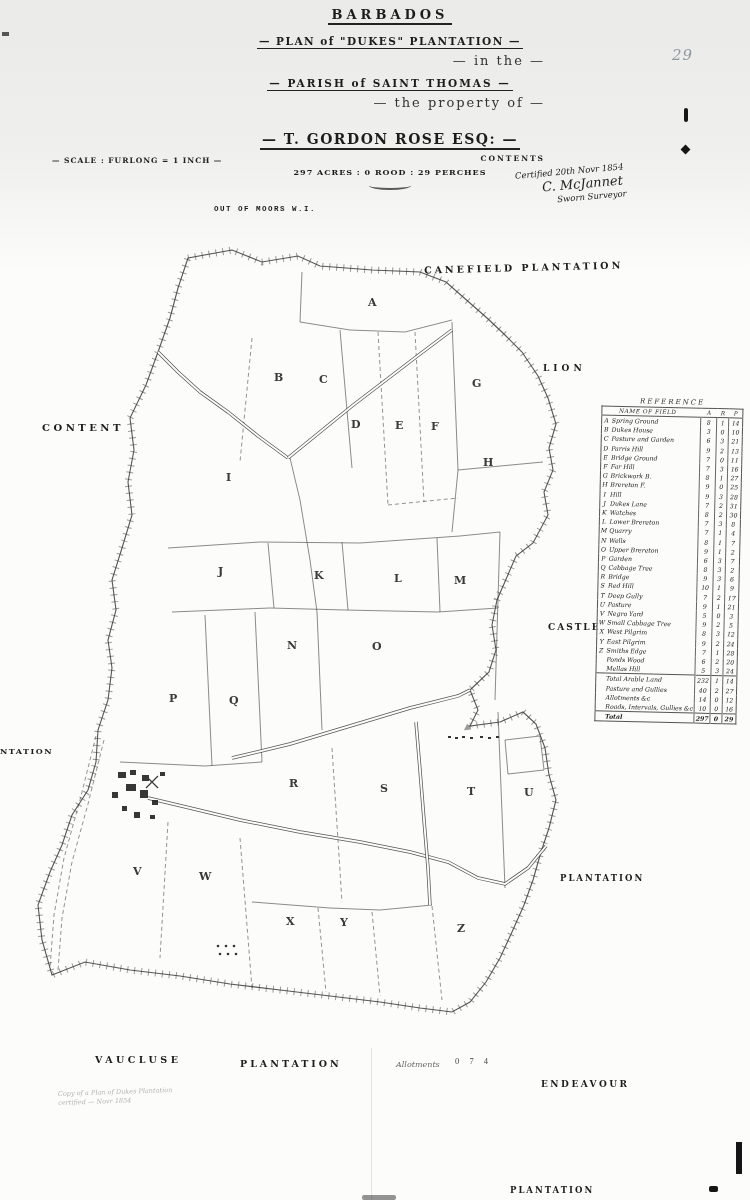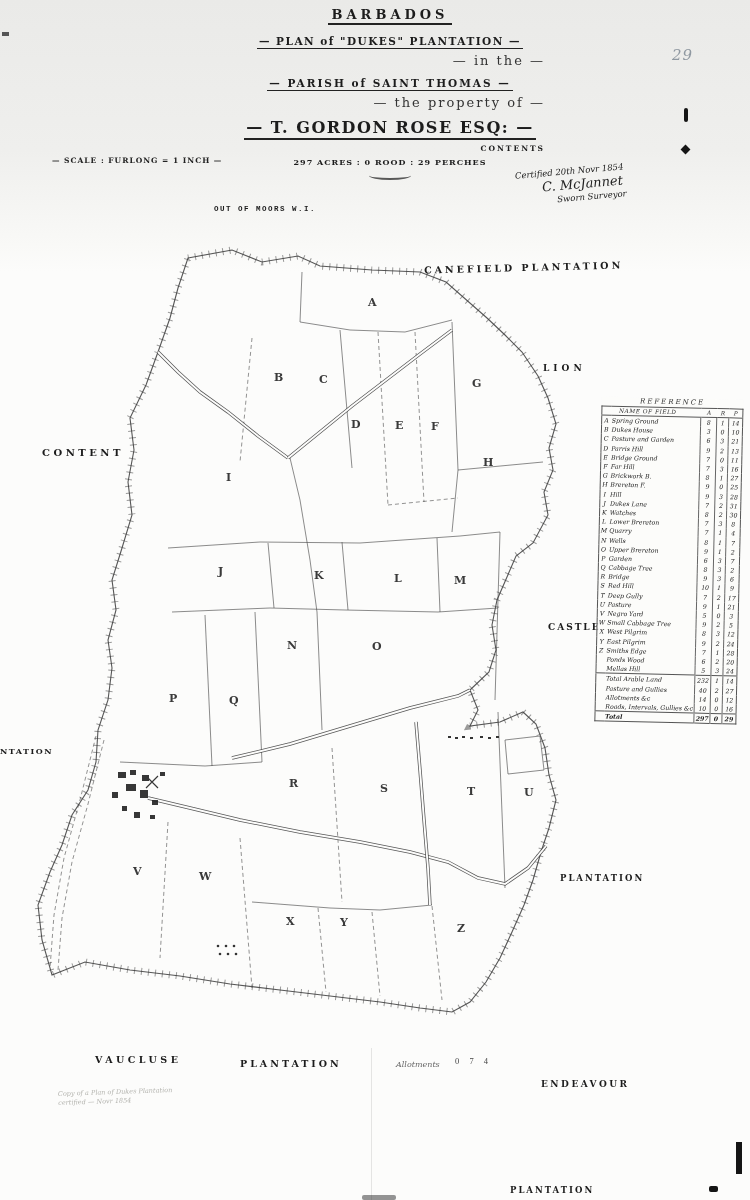--- a/index.html
+++ b/index.html
@@ -10,37 +10,37 @@
   
   .title-block{position:absolute;left:235px;top:4px;width:310px;text-align:center;}
   .title-block .t-row{margin:0 0 4px 0;}
   .t-country{font-size:13px;font-weight:bold;letter-spacing:4px;border-bottom:2px solid #222;
         display:inline-block;padding:0 4px 1px;}
   .t-main{font-size:10.5px;font-weight:bold;letter-spacing:1.5px;border-bottom:1.5px solid #222;
         display:inline-block;padding:0 2px 1px;margin-top:6px;}
   .t-small{font-size:13px;letter-spacing:2px;color:#333;margin-top:5px;text-align:right;}
   .t-parish{font-size:10.5px;font-weight:bold;letter-spacing:2px;border-bottom:1.5px solid #222;
         display:inline-block;padding:0 2px 1px;margin-top:4px;}
-  .t-owner{font-size:16px;font-weight:bold;letter-spacing:1.5px;border-bottom:2px solid #222;
-        display:inline-block;padding:0 2px 1px;margin-top:4px;}
+  .t-owner{font-size:14px;font-weight:bold;letter-spacing:1.5px;border-bottom:2px solid #222;
+        display:inline-block;padding:0 2px 1px;margin-top:17px;}
   .t-contents{font-size:7.5px;font-weight:bold;letter-spacing:2px;margin-top:6px;text-align:right;}
   .t-acreage{font-size:8px;font-weight:bold;letter-spacing:1px;margin-top:4px;}
   .flourish{width:42px;height:7px;border-bottom:2px solid #333;border-radius:50%;
         margin:2px auto 0;opacity:.8;}
   
   .lbl{position:absolute;white-space:nowrap;}
   .scale-note{left:52px;top:156px;font-size:7.5px;font-weight:bold;letter-spacing:1px;color:#222;}
   .page-mark{left:672px;top:46px;font-size:15px;font-style:italic;color:#8f98a1;letter-spacing:1px;}
   .cert{left:516px;top:166px;transform:rotate(-5deg);font-style:italic;color:#222;}
   .cert .c1{font-size:8.5px;}
   .cert .c2{font-size:13px;margin-left:26px;margin-top:1px;}
   .cert .c3{font-size:8.5px;margin-left:40px;margin-top:1px;}
   .out-moors{left:214px;top:205px;font-size:7.5px;font-weight:bold;letter-spacing:1.5px;font-family:Liberation Mono, monospace;}
   .canefield{left:424px;top:262px;font-size:9.5px;font-weight:bold;letter-spacing:3px;transform:rotate(-1.5deg);}
-  .content-lbl{left:42px;top:422px;font-size:10px;font-weight:bold;letter-spacing:3.5px;margin-top:25px;}
+  .content-lbl{left:42px;top:422px;font-size:10px;font-weight:bold;letter-spacing:3.5px;}
   .lion-lbl{left:543px;top:363px;font-size:9px;font-weight:bold;letter-spacing:4px;}
   .castle-lbl{left:536px;top:622px;font-size:9px;font-weight:bold;letter-spacing:2px;padding-left:12px;}
   .plant-east{left:560px;top:873px;font-size:8.5px;font-weight:bold;letter-spacing:2px;}
   .ntation{left:0px;top:746px;font-size:8px;font-weight:bold;letter-spacing:1.5px;}
   .vaucluse{left:95px;top:1054px;font-size:9.5px;font-weight:bold;letter-spacing:3.5px;}
   .plant-south{left:240px;top:1058px;font-size:9.5px;font-weight:bold;letter-spacing:3px;}
   .allot{left:396px;top:1060px;font-size:8px;font-style:italic;color:#666;}
   .allot-num{left:455px;top:1056px;font-size:8.5px;letter-spacing:4px;color:#444;font-family:Liberation Serif, serif;}
   .endeavour{left:541px;top:1079px;font-size:9px;font-weight:bold;letter-spacing:2.5px;}
   .plant-bottom{left:510px;top:1185px;font-size:8.5px;font-weight:bold;letter-spacing:2px;}

